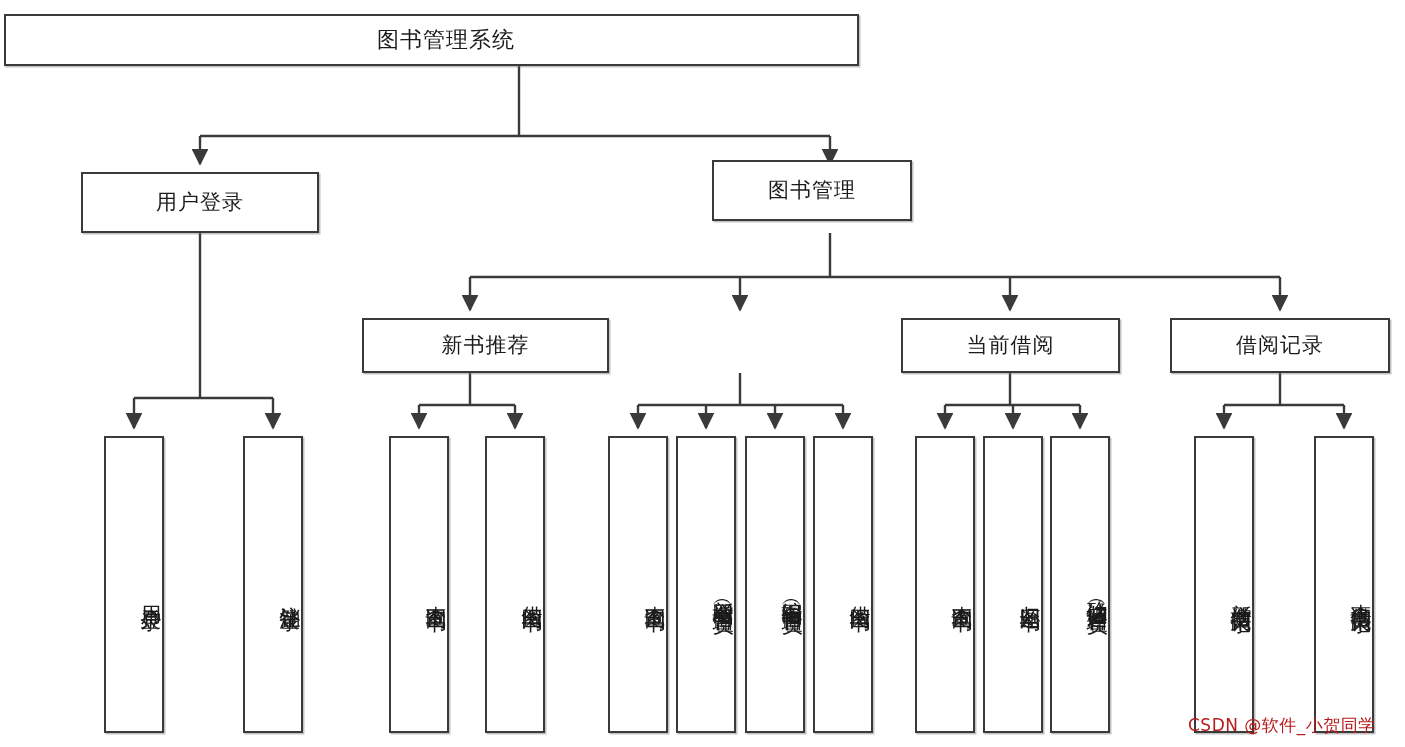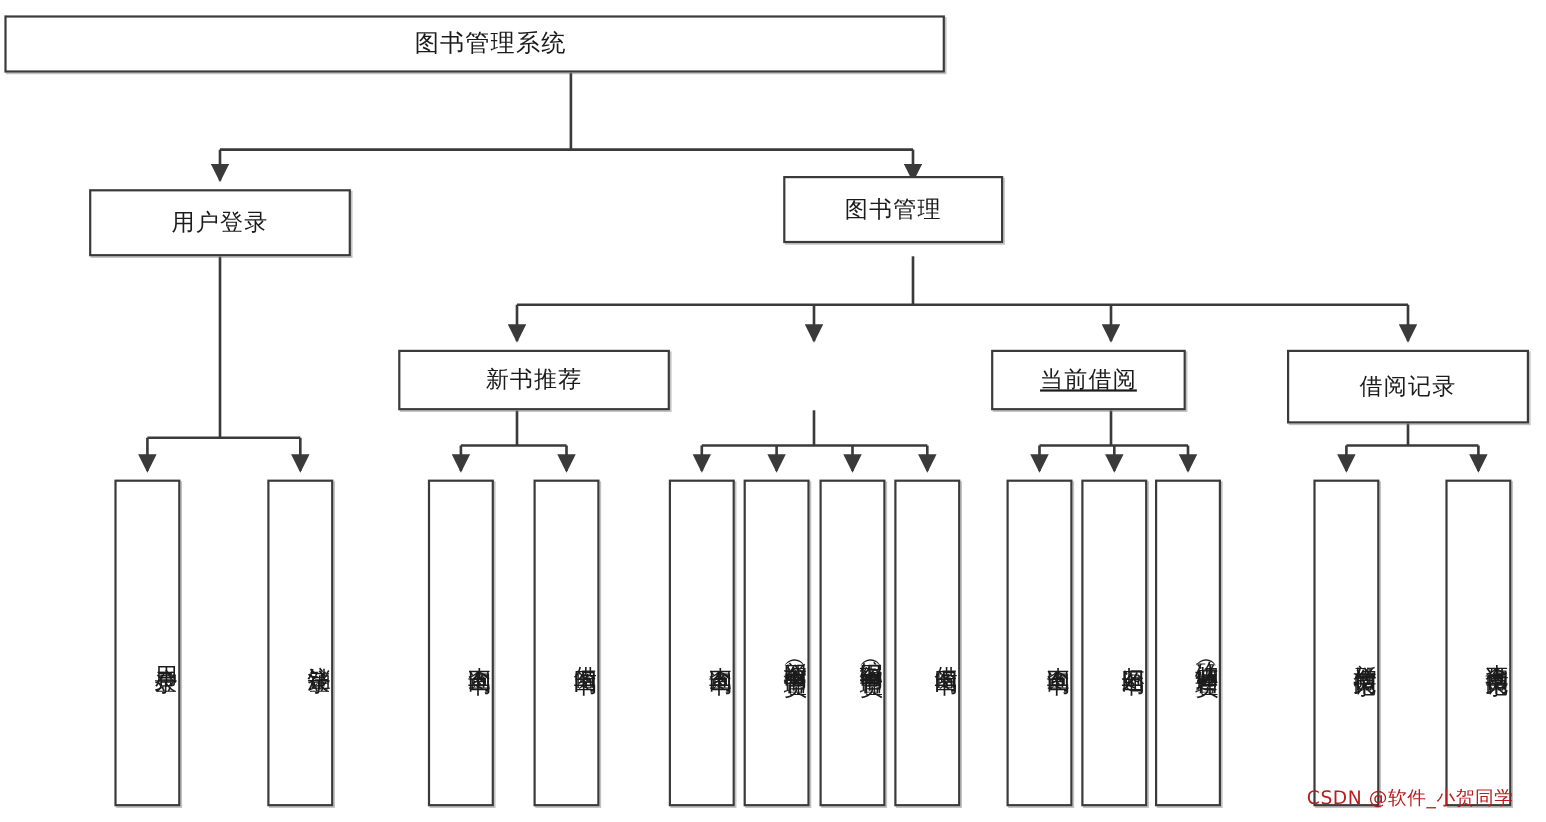--- a/index.html
+++ b/index.html
@@ -136,24 +136,24 @@
   <div class="node h" style="left:81px; top:172px; width:238px; height:61px;">
     <span class="label">用户登录</span>
   </div>
   <div class="node h" style="left:712px; top:160px; width:200px; height:61px;">
     <span class="label">图书管理</span>
   </div>
 
   <div class="node h" style="left:362px; top:318px; width:247px; height:55px;">
     <span class="label">新书推荐</span>
   </div>
-  <div class="node h" style="left:901px; top:318px; width:177px; height:55px;text-decoration:underline;">
+  <div class="node h" style="left:901px; top:318px; width:219px; height:55px;">
     <span class="label">当前借阅</span>
   </div>
-  <div class="node h" style="left:1170px; top:318px; width:220px; height:67px;">
+  <div class="node h" style="left:1170px; top:318px; width:220px; height:55px;">
     <span class="label">借阅记录</span>
   </div>
 
   <div class="node v" style="left:104px; top:436px; width:60px; height:297px;">
     <span class="label">用户登录</span>
   </div>
   <div class="node v" style="left:243px; top:436px; width:60px; height:297px;">
     <span class="label">注销登录</span>
   </div>
 

